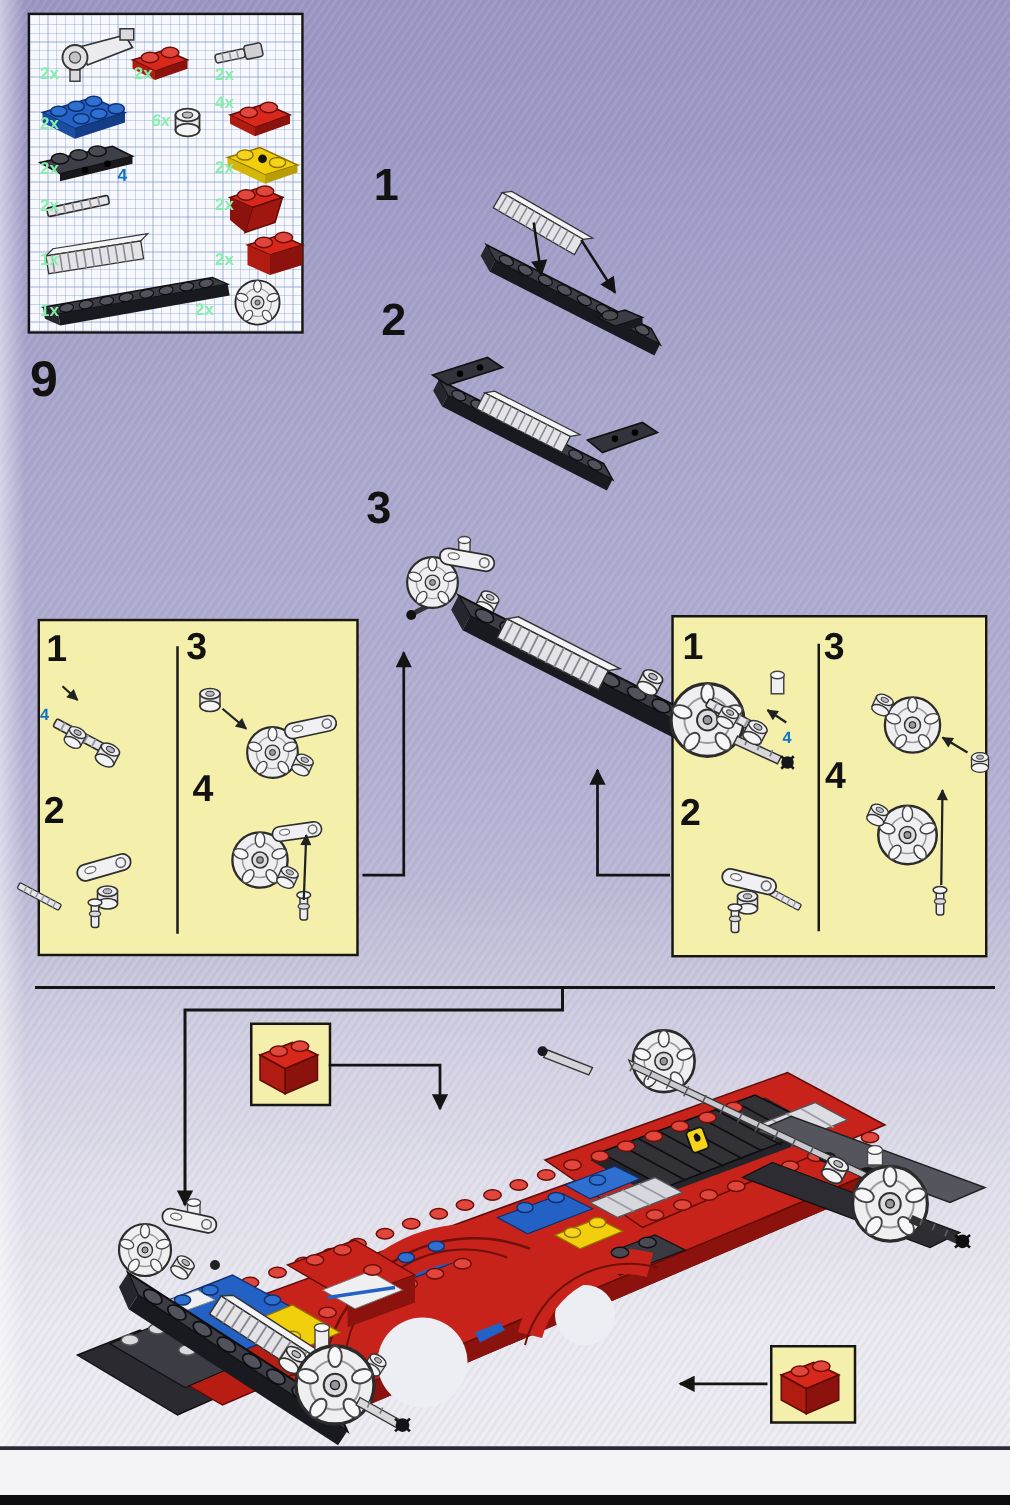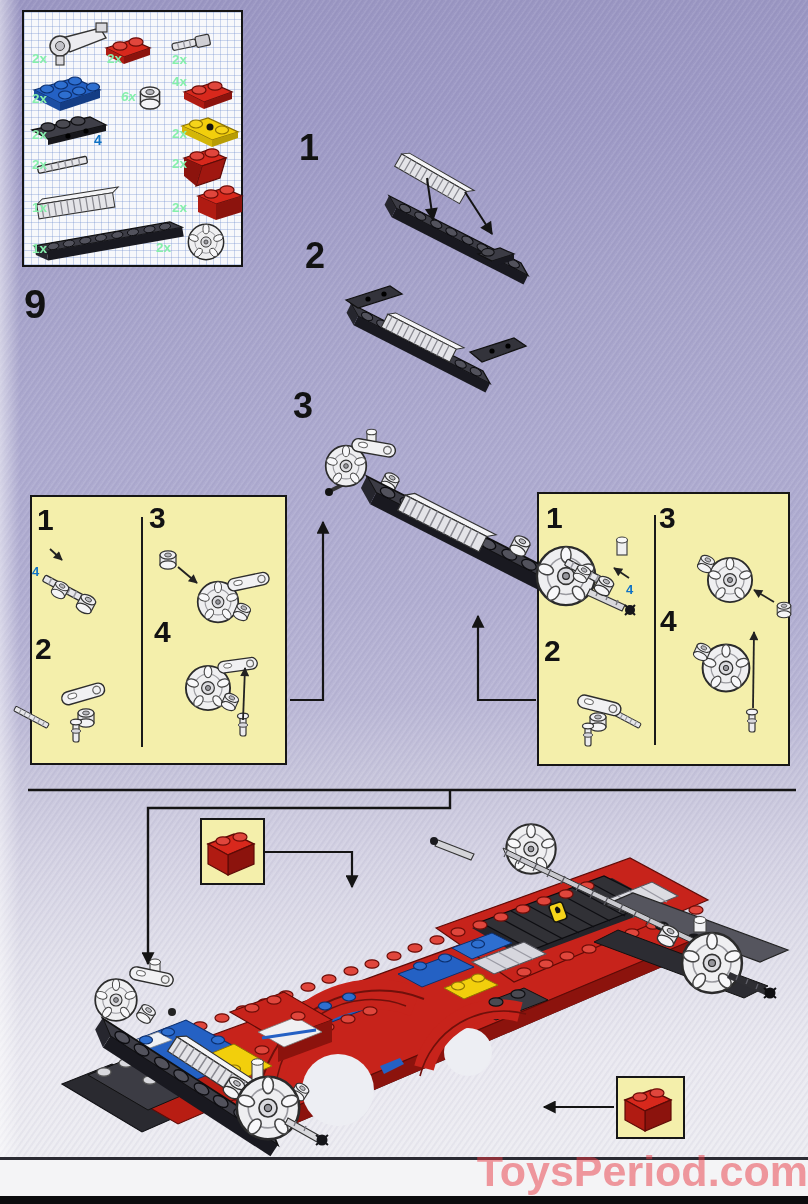--- a/index.html
+++ b/index.html
@@ -526,14 +526,13 @@
   <span class="abs cnt" style="left:32px;top:128px;">2x</span>
   <span class="abs cnt" style="left:172px;top:127px;">2x</span>
   <span class="abs cnt" style="left:32px;top:158px;">2x</span>
   <span class="abs cnt" style="left:172px;top:157px;">2x</span>
   <span class="abs cnt" style="left:32px;top:201px;">1x</span>
   <span class="abs cnt" style="left:172px;top:201px;">2x</span>
   <span class="abs cnt" style="left:32px;top:242px;">1x</span>
   <span class="abs cnt" style="left:156px;top:241px;">2x</span>
 
   <div class="abs bbar"></div>
-  <div class="abs wm">ToysPeriod.com</div>
 </div>
 
 </body></html>

